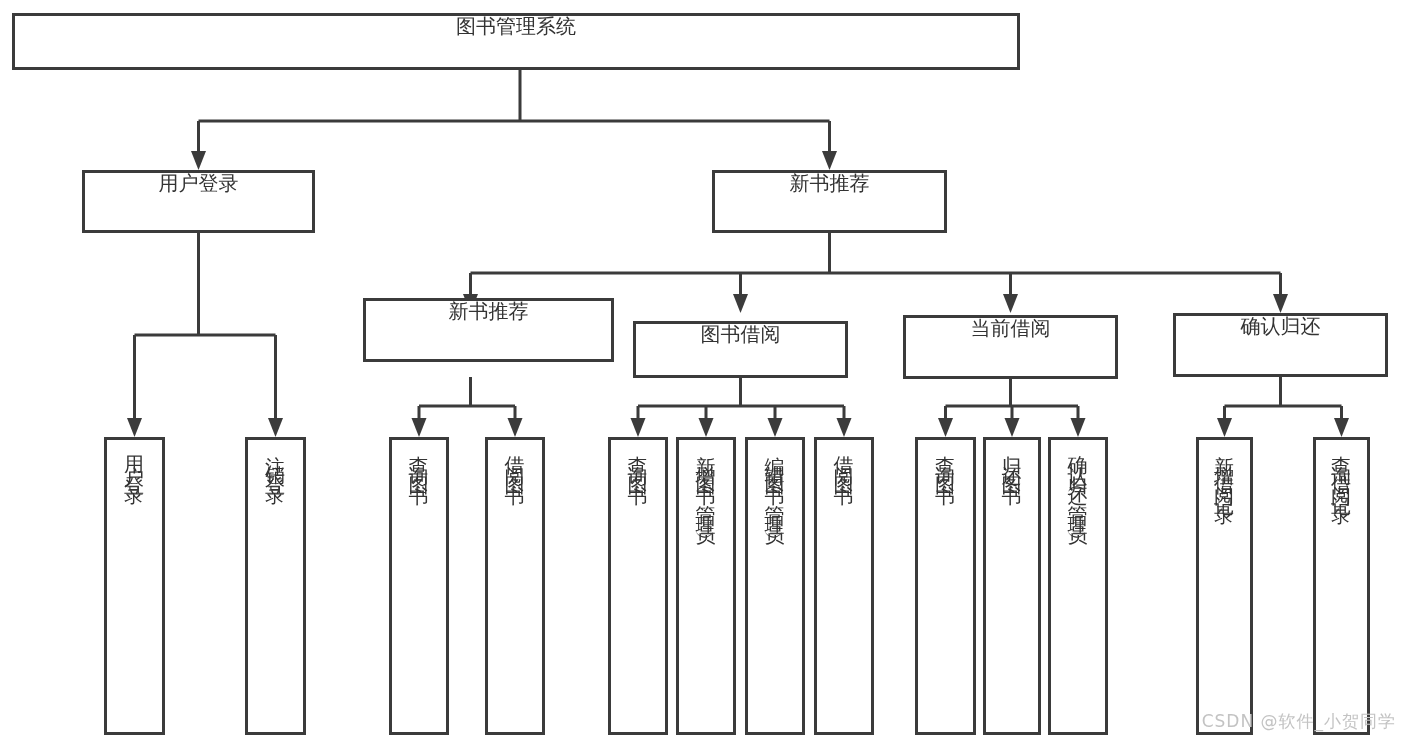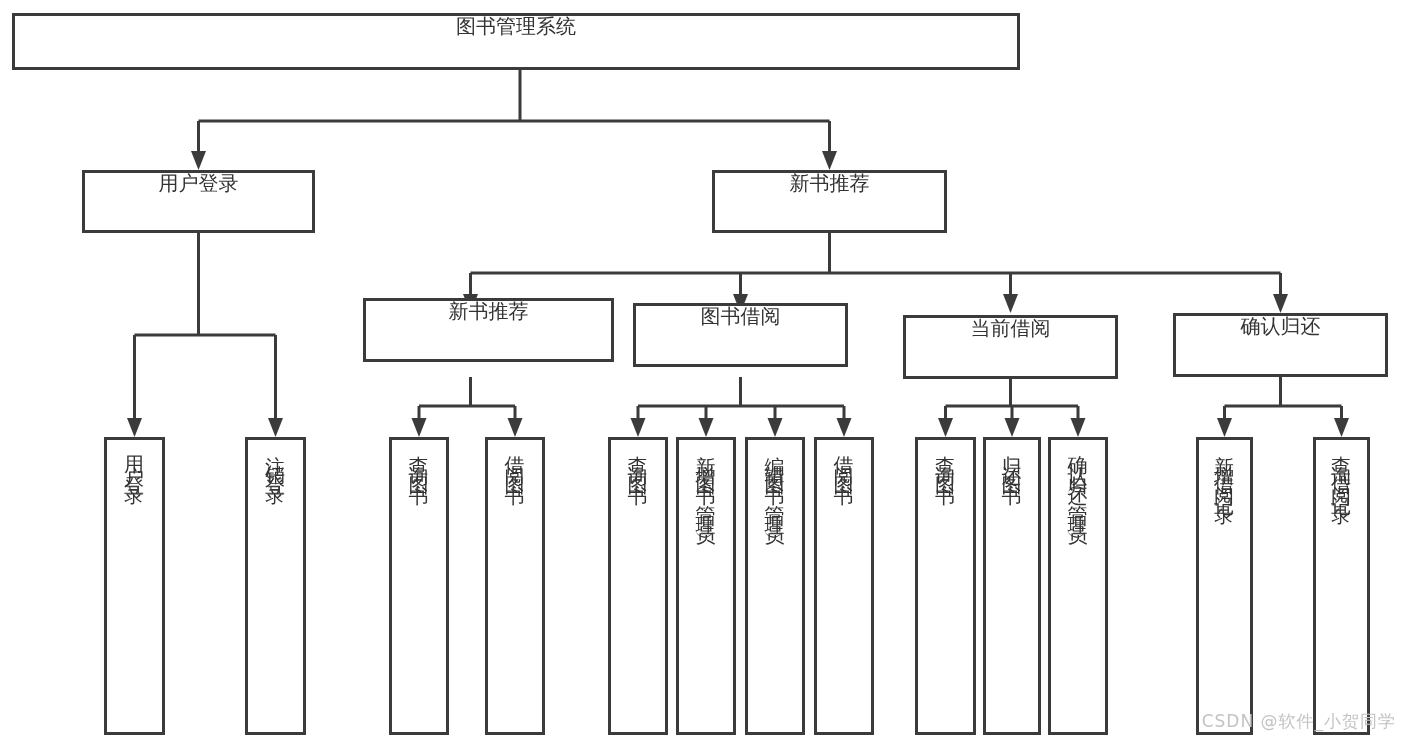--- a/index.html
+++ b/index.html
@@ -101,21 +101,21 @@
   <div class="node" style="left:82px;top:170px;width:233px;height:63px">
     <span class="lbl">用户登录</span>
   </div>
   <div class="node" style="left:712px;top:170px;width:235px;height:63px">
     <span class="lbl">新书推荐</span>
   </div>
 
   <div class="node" style="left:363px;top:298px;width:251px;height:64px">
     <span class="lbl">新书推荐</span>
   </div>
-  <div class="node" style="left:633px;top:303px;width:215px;height:64px">
+  <div class="node" style="left:633px;top:321px;width:215px;height:57px">
     <span class="lbl">图书借阅</span>
   </div>
   <div class="node" style="left:903px;top:315px;width:215px;height:64px">
     <span class="lbl">当前借阅</span>
   </div>
   <div class="node" style="left:1173px;top:313px;width:215px;height:64px">
     <span class="lbl">确认归还</span>
   </div>
 
   <div class="node leaf" style="left:104px;top:437px;width:61px;height:298px">

